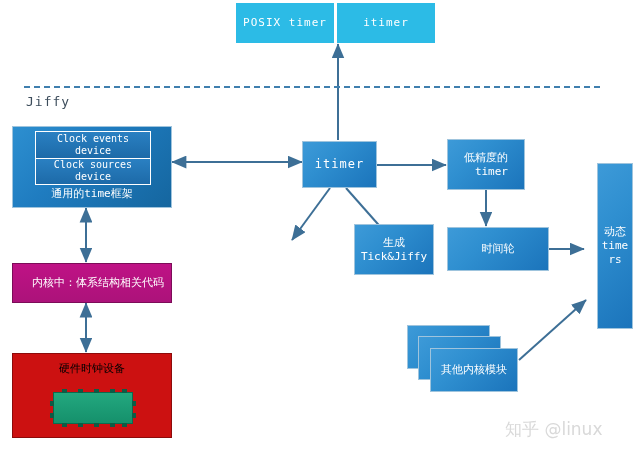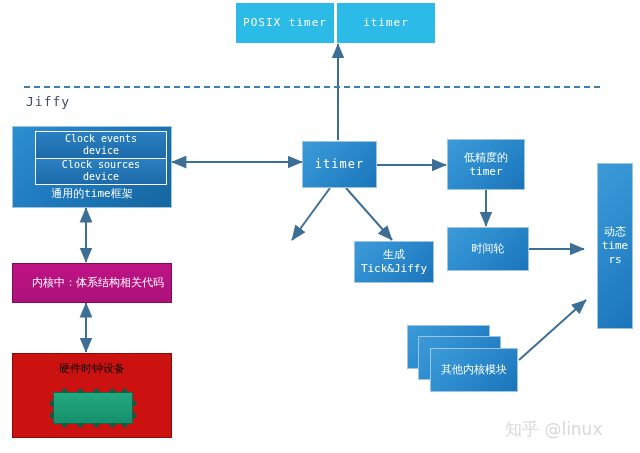--- a/index.html
+++ b/index.html
@@ -200,21 +200,21 @@
   <div class="box flat-cyan" style="left:337px; top:3px; width:98px; height:40px; font-size:11px; letter-spacing:1px;">
     <span>itimer</span>
   </div>
 
 
   <div class="dashed-sep" style="left:24px; top:86px; width:576px;"></div>
 
   <div class="plain-label" style="left:26px; top:94px; font-size:13px;">Jiffy</div>
 
   <div class="box deep-blue" style="left:12px; top:126px; width:160px; height:82px;">
-    <div class="inner-wrap" style="left:22px; top:4px; width:132px; height:54px;">
+    <div class="inner-wrap" style="left:22px; top:4px; width:116px; height:54px;">
       <div class="inner-box" style="font-size:10px;">
         <span>Clock events
 device</span>
       </div>
       <div class="inner-box divider-top" style="font-size:10px;">
         <span>Clock sources
 device</span>
       </div>
     </div>
     <div class="panel-caption" style="top:60px; font-size:11px;">通用的time框架</div>
@@ -241,32 +241,32 @@
       <div class="chip-pin" style="left:-4px; top:20px; width:4px; height:5px;"></div>
       <div class="chip-pin" style="right:-4px; top:8px;  width:4px; height:5px;"></div>
       <div class="chip-pin" style="right:-4px; top:20px; width:4px; height:5px;"></div>
     </div>
   </div>
 
   <div class="box grad-blue" style="left:302px; top:141px; width:75px; height:47px; font-size:12px; letter-spacing:1px;">
     <span>itimer</span>
   </div>
 
-  <div class="box grad-blue" style="left:447px; top:139px; width:78px; height:51px; font-size:11px;">
+  <div class="box grad-blue" style="left:447px; top:139px; width:78px; height:51px; font-size:11px;text-align:right;">
     <span>低精度的
 timer</span>
   </div>
 
 
-  <div class="box grad-blue" style="left:354px; top:241px; width:80px; height:42px; font-size:11px;">
+  <div class="box grad-blue" style="left:354px; top:224px; width:80px; height:51px; font-size:11px;">
     <span>生成
 Tick&amp;Jiffy</span>
   </div>
 
-  <div class="box grad-blue" style="left:447px; top:227px; width:82px; height:44px; font-size:11px;">
+  <div class="box grad-blue" style="left:447px; top:227px; width:102px; height:44px; font-size:11px;">
     <span>时间轮</span>
   </div>
 
   <div class="box grad-blue" style="left:585px; top:163px; width:36px; height:166px; font-size:11px;margin-left:12px;">
     <span>动态
 time
 rs</span>
   </div>
 
   <div class="stack-shadow" style="left:407px; top:325px; width:83px; height:44px;"></div>

